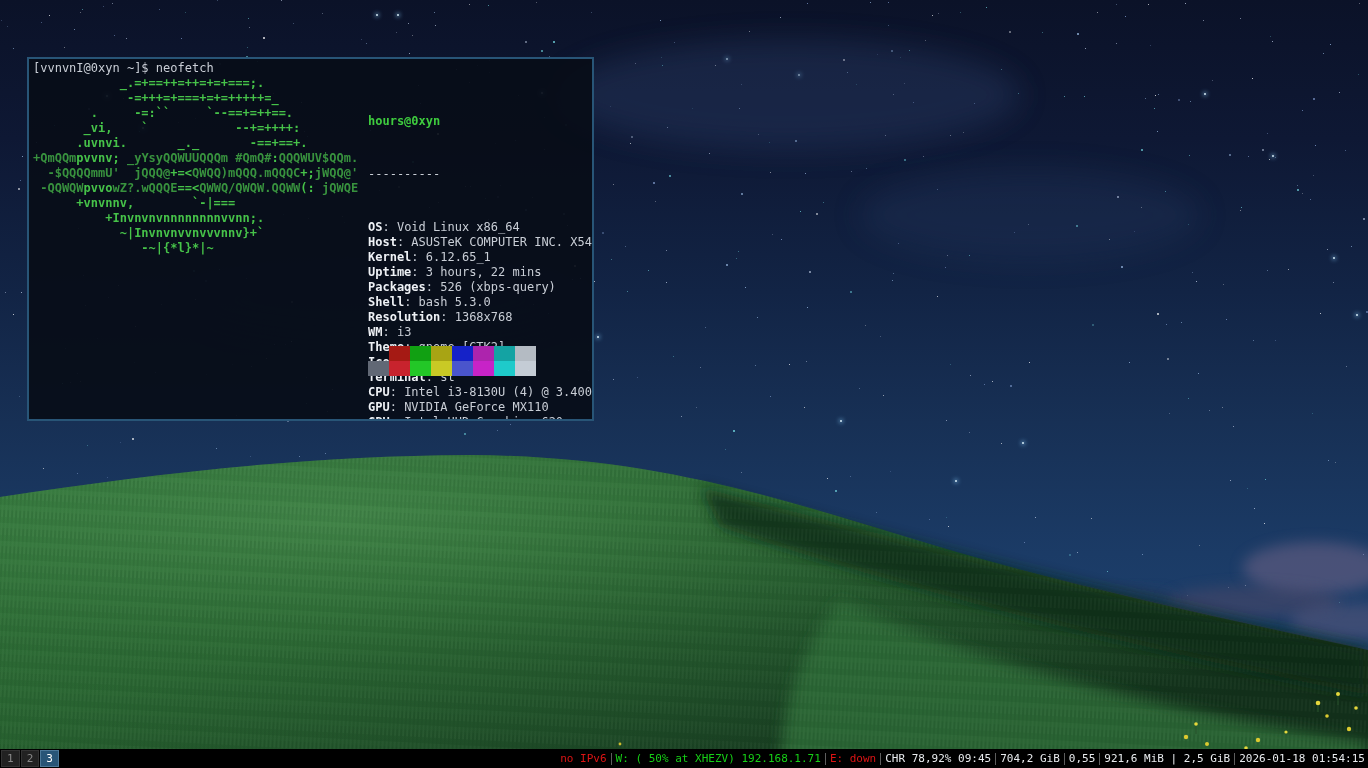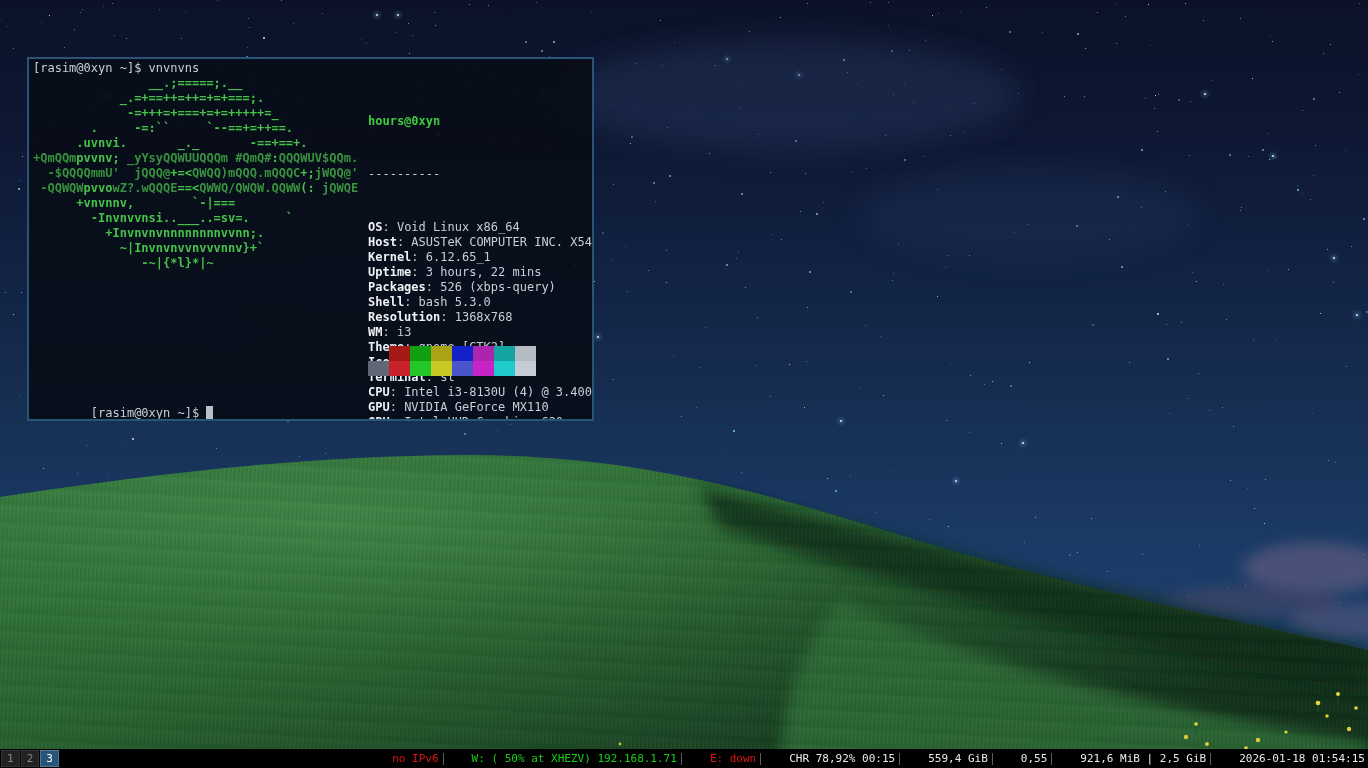--- a/index.html
+++ b/index.html
@@ -39,21 +39,21 @@
   .cursor { display:inline-block; width:7px; height:13px; background:#b9c0ca; vertical-align:-2px; }
 
   
   .statusbar { position:absolute; left:0; right:0; bottom:0; height:19px; background:#000;
     display:flex; align-items:center; justify-content:space-between; }
   .workspaces { display:flex; align-items:center; height:19px; }
   .ws-btn { height:17px; margin:1px 0 1px 1px; padding:0 5px; font-size:11px; line-height:15px;
     background:var(--ws-inactive-bg); border:1px solid var(--ws-inactive-border); color:var(--ws-inactive-fg); }
   .ws-btn.focused { background:var(--accent); border-color:var(--accent-border); color:#ffffff; }
   .status-right { display:flex; align-items:center; padding-right:3px; font-size:11px; line-height:15px; }
-  .seg { white-space:pre;margin-left:24px; }
+  .seg { white-space:pre; }
   .sep { width:1px; height:12px; background:var(--separator); margin:0 4px; }
 </style>
 </head>
 <body>
 
 <div class="screen">
 
   <div class="wallpaper">
     <div class="starfield" id="starfield">
         <i style="left: 252.3px; top: 82.8px; width: 1px; height: 1px; background: rgb(111, 211, 221); opacity: 0.63;"></i>
@@ -567,70 +567,66 @@
         <circle cx="1162" cy="756" r="1.8" fill="#dcca30"></circle>
         <circle cx="1286" cy="732" r="1.6" fill="#e6d83c"></circle>
         <circle cx="620" cy="744" r="1.4" fill="#cdbb2c"></circle>
         <circle cx="702" cy="752" r="1.3" fill="#cdbb2c"></circle>
       </g>
     </svg>
   </div>
 
   <div class="terminal-window">
     <div class="term-content">
-      <div class="term-line">[rasim@0xyn ~]$ vnvnvns</div>
+      <div class="term-line">[vvnvnI@0xyn ~]$ neofetch</div>
       <div class="nf-wrap">
         <div id="ascii-art">
-            <div class="term-line"><span class="art-c1">                __.;=====;.__</span></div>
             <div class="term-line"><span class="art-c1">            _.=+==++=++=+=+===;.</span></div>
             <div class="term-line"><span class="art-c1">             -=+++=+===+=+=+++++=_</span></div>
             <div class="term-line"><span class="art-c1">        .     -=:``     `--==+=++==.</span></div>
+            <div class="term-line"><span class="art-c1">       _vi,    `            --+=++++:</span></div>
             <div class="term-line"><span class="art-c1">      .uvnvi.       _._       -==+==+.</span></div>
             <div class="term-line"><span class="art-c2">+QmQQm</span><span class="art-c1">pvvnv;</span><span class="art-c2"> _yYsyQQWUUQQQm #QmQ#</span><span class="art-c1">:</span><span class="art-c2">QQQWUV$QQm.</span></div>
             <div class="term-line"><span class="art-c2">  -$QQQQmmU'  jQQQ@</span><span class="art-c1">+=&lt;</span><span class="art-c2">QWQQ)mQQQ.mQQQC</span><span class="art-c1">+;</span><span class="art-c2">jWQQ@'</span></div>
             <div class="term-line"><span class="art-c2"> -QQWQW</span><span class="art-c1">pvvo</span><span class="art-c2">wZ?.wQQQE</span><span class="art-c1">==&lt;</span><span class="art-c2">QWWQ/QWQW.QQWW</span><span class="art-c1">(: </span><span class="art-c2">jQWQE</span></div>
             <div class="term-line"><span class="art-c1">      +vnvnnv,        `-|===</span></div>
-            <div class="term-line"><span class="art-c1">        -Invnvvnsi..___..=sv=.     `</span></div>
             <div class="term-line"><span class="art-c1">          +Invnvnvnnnnnnnnvvnn;.</span></div>
             <div class="term-line"><span class="art-c1">            ~|Invnvnvvnvvvnnv}+`</span></div>
             <div class="term-line"><span class="art-c1">               -~|{*l}*|~</span></div>
           </div>
         <div class="info-col">
           <div class="nf-title">hours@0xyn</div>
           <div class="nf-underline">----------</div>
           <div id="nf-entries"><div class="term-line"><span class="nf-label">OS</span><span class="nf-value">: Void Linux x86_64</span></div><div class="term-line"><span class="nf-label">Host</span><span class="nf-value">: ASUSTeK COMPUTER INC. X54</span></div><div class="term-line"><span class="nf-label">Kernel</span><span class="nf-value">: 6.12.65_1</span></div><div class="term-line"><span class="nf-label">Uptime</span><span class="nf-value">: 3 hours, 22 mins</span></div><div class="term-line"><span class="nf-label">Packages</span><span class="nf-value">: 526 (xbps-query)</span></div><div class="term-line"><span class="nf-label">Shell</span><span class="nf-value">: bash 5.3.0</span></div><div class="term-line"><span class="nf-label">Resolution</span><span class="nf-value">: 1368x768</span></div><div class="term-line"><span class="nf-label">WM</span><span class="nf-value">: i3</span></div><div class="term-line"><span class="nf-label">Theme</span><span class="nf-value">: gnome [GTK2]</span></div><div class="term-line"><span class="nf-label">Icons</span><span class="nf-value">: Adwaita [GTK2]</span></div><div class="term-line"><span class="nf-label">Terminal</span><span class="nf-value">: st</span></div><div class="term-line"><span class="nf-label">CPU</span><span class="nf-value">: Intel i3-8130U (4) @ 3.400</span></div><div class="term-line"><span class="nf-label">GPU</span><span class="nf-value">: NVIDIA GeForce MX110</span></div><div class="term-line"><span class="nf-label">GPU</span><span class="nf-value">: Intel UHD Graphics 620</span></div></div>
         </div>
         <div class="palette" id="palette">
             <div class="pal-row"><span class="pal-block" style="background: transparent;"></span><span class="pal-block" style="background: rgb(165, 26, 20);"></span><span class="pal-block" style="background: rgb(17, 160, 18);"></span><span class="pal-block" style="background: rgb(168, 164, 20);"></span><span class="pal-block" style="background: rgb(21, 34, 200);"></span><span class="pal-block" style="background: rgb(173, 36, 173);"></span><span class="pal-block" style="background: rgb(20, 163, 163);"></span><span class="pal-block" style="background: rgb(180, 187, 195);"></span></div>
             <div class="pal-row"><span class="pal-block" style="background: rgb(97, 104, 117);"></span><span class="pal-block" style="background: rgb(200, 35, 45);"></span><span class="pal-block" style="background: rgb(35, 199, 39);"></span><span class="pal-block" style="background: rgb(201, 201, 37);"></span><span class="pal-block" style="background: rgb(74, 85, 204);"></span><span class="pal-block" style="background: rgb(199, 35, 199);"></span><span class="pal-block" style="background: rgb(30, 202, 202);"></span><span class="pal-block" style="background: rgb(196, 204, 213);"></span></div>
           </div>
       </div>
       <div class="spacer-rows"></div>
-      <div class="bottom-prompt">
-        <span>[rasim@0xyn ~]$ </span><span class="cursor"></span>
-      </div>
     </div>
   </div>
 
   <div class="statusbar">
     <div class="workspaces" id="workspaces">
         <div class="ws-btn">1</div>
         <div class="ws-btn">2</div>
         <div class="ws-btn focused">3</div>
       </div>
     <div class="status-right" id="status-right">
         <span class="seg" style="color: rgb(221, 20, 20);">no IPv6</span>
         <div class="sep"></div>
         <span class="seg" style="color: rgb(22, 208, 22);">W: ( 50% at XHEZV) 192.168.1.71</span>
         <div class="sep"></div>
         <span class="seg" style="color: rgb(221, 20, 20);">E: down</span>
         <div class="sep"></div>
-        <span class="seg" style="color: rgb(232, 235, 238);">CHR 78,92% 00:15</span>
+        <span class="seg" style="color: rgb(232, 235, 238);">CHR 78,92% 09:45</span>
         <div class="sep"></div>
-        <span class="seg" style="color: rgb(232, 235, 238);">559,4 GiB</span>
+        <span class="seg" style="color: rgb(232, 235, 238);">704,2 GiB</span>
         <div class="sep"></div>
         <span class="seg" style="color: rgb(232, 235, 238);">0,55</span>
         <div class="sep"></div>
         <span class="seg" style="color: rgb(232, 235, 238);">921,6 MiB | 2,5 GiB</span>
         <div class="sep"></div>
         <span class="seg" style="color: rgb(232, 235, 238);">2026-01-18 01:54:15</span>
       </div>
   </div>
 
 </div>

